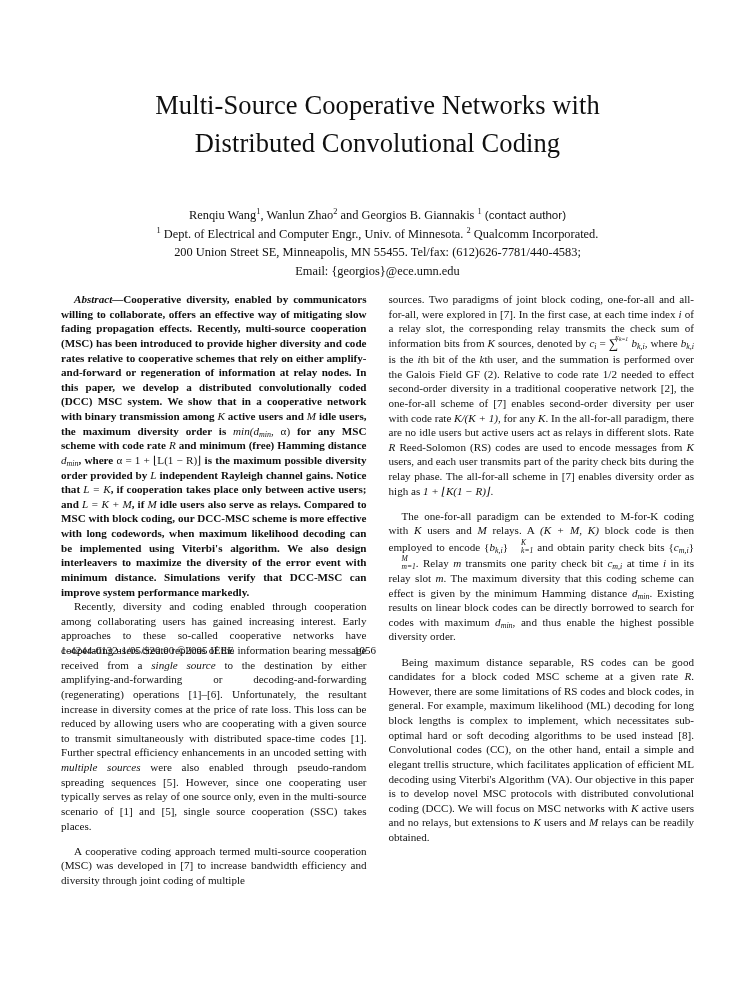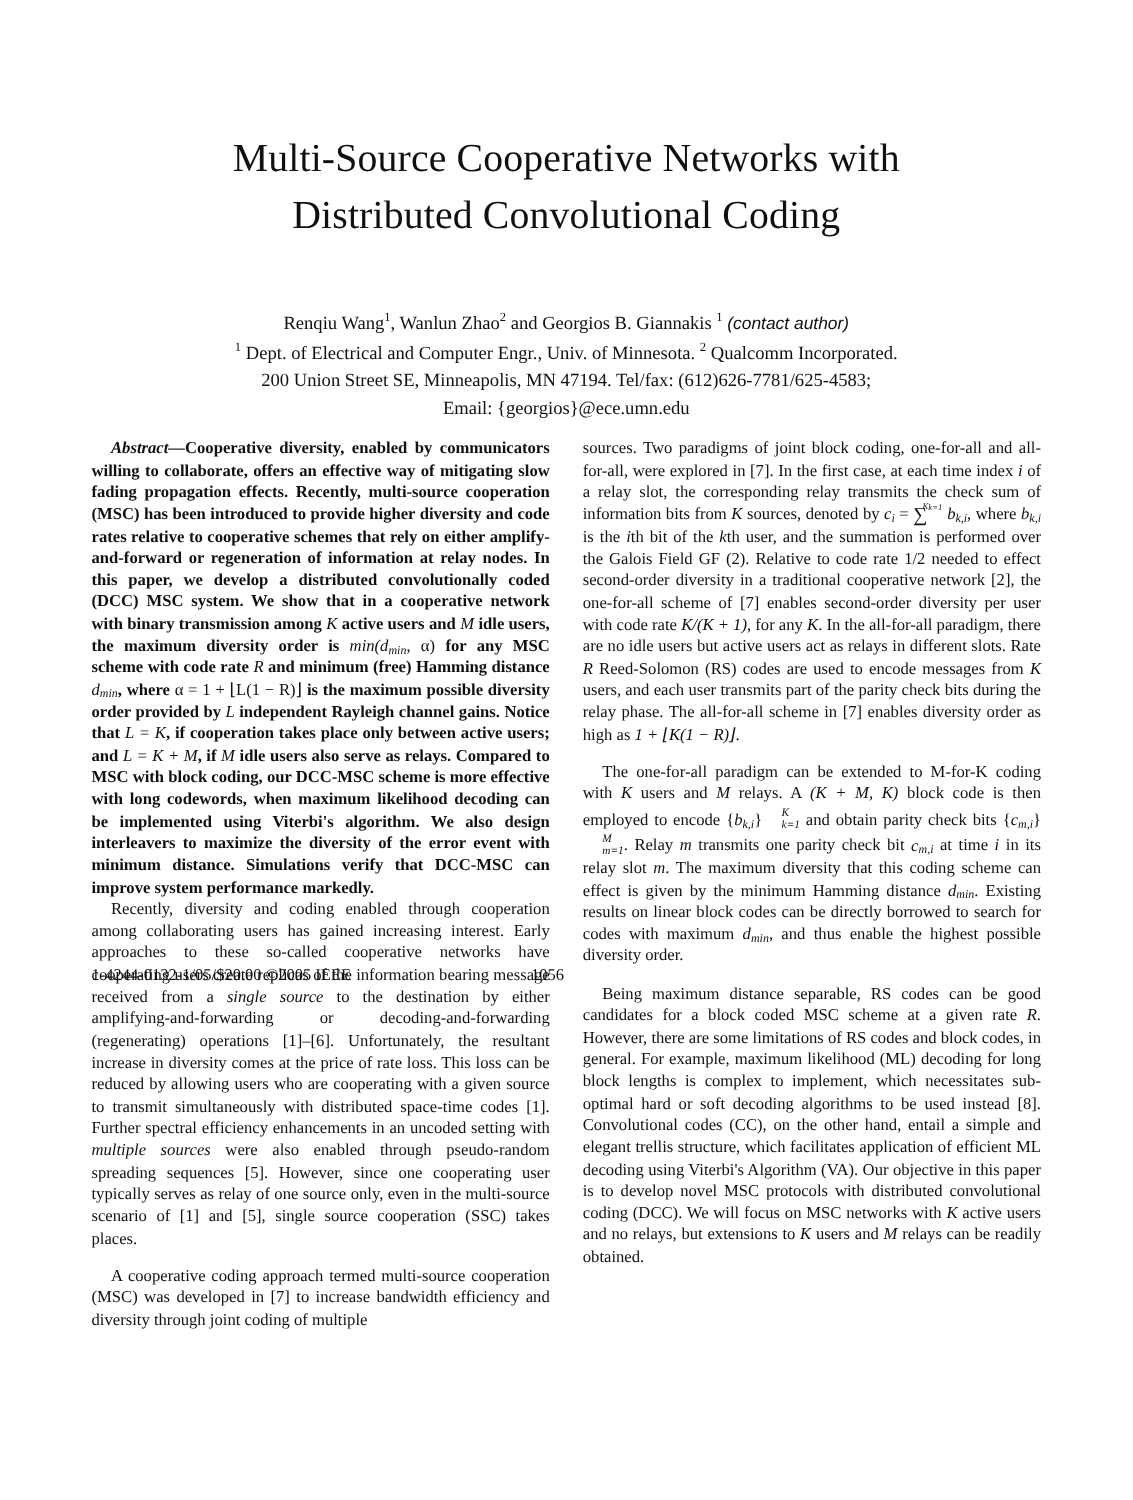--- a/index.html
+++ b/index.html
@@ -46,21 +46,20 @@
   }
   .authors-block .line { white-space: nowrap; }
   .authors-block sup {
     font-size: 8.4px;
     vertical-align: super;
     line-height: 0;
   }
   .sans-note {
     font-family: "Liberation Sans", "DejaVu Sans", sans-serif;
     font-size: 11.6px;
-    font-style: italic;
   }
 
   
   .columns {
     position: absolute;
     top: 292px;
     left: 61px;
     width: 633px;
     display: flex;
     gap: 22px;
@@ -166,21 +165,21 @@
   <div class="title-block">
     <h1 class="paper-title">
       <span>Multi-Source Cooperative Networks with</span><br>
       <span>Distributed Convolutional Coding</span>
     </h1>
   </div>
 
   <div class="authors-block">
     <div class="line"><span>Renqiu Wang</span><sup>1</sup><span>, Wanlun Zhao</span><sup>2</sup><span> and Georgios B. Giannakis </span><sup>1</sup> <span class="sans-note">(contact author)</span></div>
     <div class="line"><sup>1</sup><span> Dept. of Electrical and Computer Engr., Univ. of Minnesota. </span><sup>2</sup><span> Qualcomm Incorporated.</span></div>
-    <div class="line">200 Union Street SE, Minneapolis, MN 47194. Tel/fax: (612)626-7781/625-4583;</div>
+    <div class="line">200 Union Street SE, Minneapolis, MN 55455. Tel/fax: (612)626-7781/440-4583;</div>
     <div class="line">Email: {georgios}@ece.umn.edu</div>
   </div>
 
   <div class="columns">
 
     <div class="col">
 
       <p class="abstract"><span class="abs-head">Abstract—</span><span>Cooperative diversity, enabled by communicators willing to collaborate, offers an effective way of mitigating slow fading propagation effects. Recently, multi-source cooperation (MSC) has been introduced to provide higher diversity and code rates relative to cooperative schemes that rely on either amplify-and-forward or regeneration of information at relay nodes. In this paper, we develop a distributed convolutionally coded (DCC) MSC system. We show that in a cooperative network with binary transmission among </span><span class="m">K</span><span> active users and </span><span class="m">M</span><span> idle users, the maximum diversity order is </span><span class="mr"><span class="mi">min(d</span><sub class="ms">min</sub><span>, α)</span></span><span> for any MSC scheme with code rate </span><span class="m">R</span><span> and minimum (free) Hamming distance </span><span class="mr"><span class="mi">d</span><sub class="ms">min</sub></span><span>, where </span><span class="mr">α = 1 + ⌊L(1 − R)⌋</span><span> is the maximum possible diversity order provided by </span><span class="m">L</span><span> independent Rayleigh channel gains. Notice that </span><span class="mr"><span class="mi">L = K</span></span><span>, if cooperation takes place only between active users; and </span><span class="mr"><span class="mi">L = K + M</span></span><span>, if </span><span class="m">M</span><span> idle users also serve as relays. Compared to MSC with block coding, our DCC-MSC scheme is more effective with long codewords, when maximum likelihood decoding can be implemented using Viterbi's algorithm. We also design interleavers to maximize the diversity of the error event with minimum distance. Simulations verify that DCC-MSC can improve system performance markedly.</span></p>
 
 

